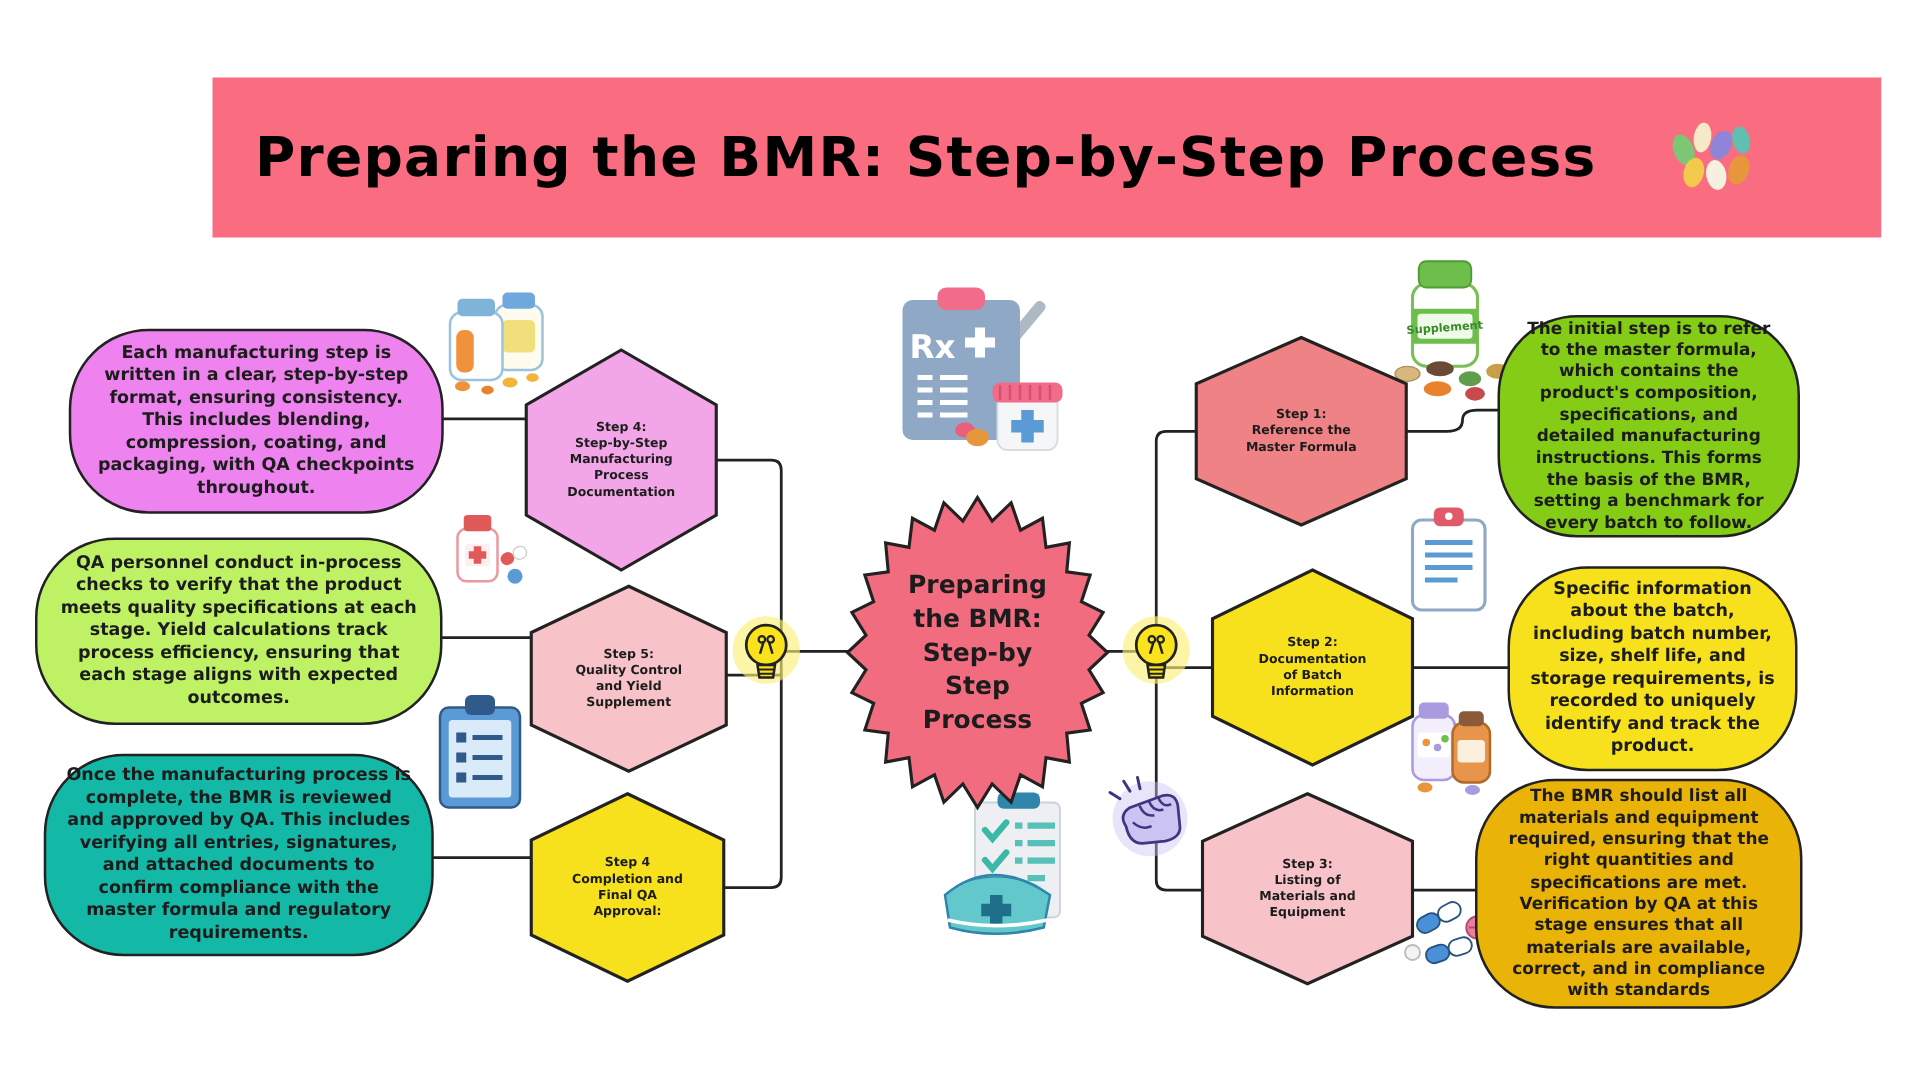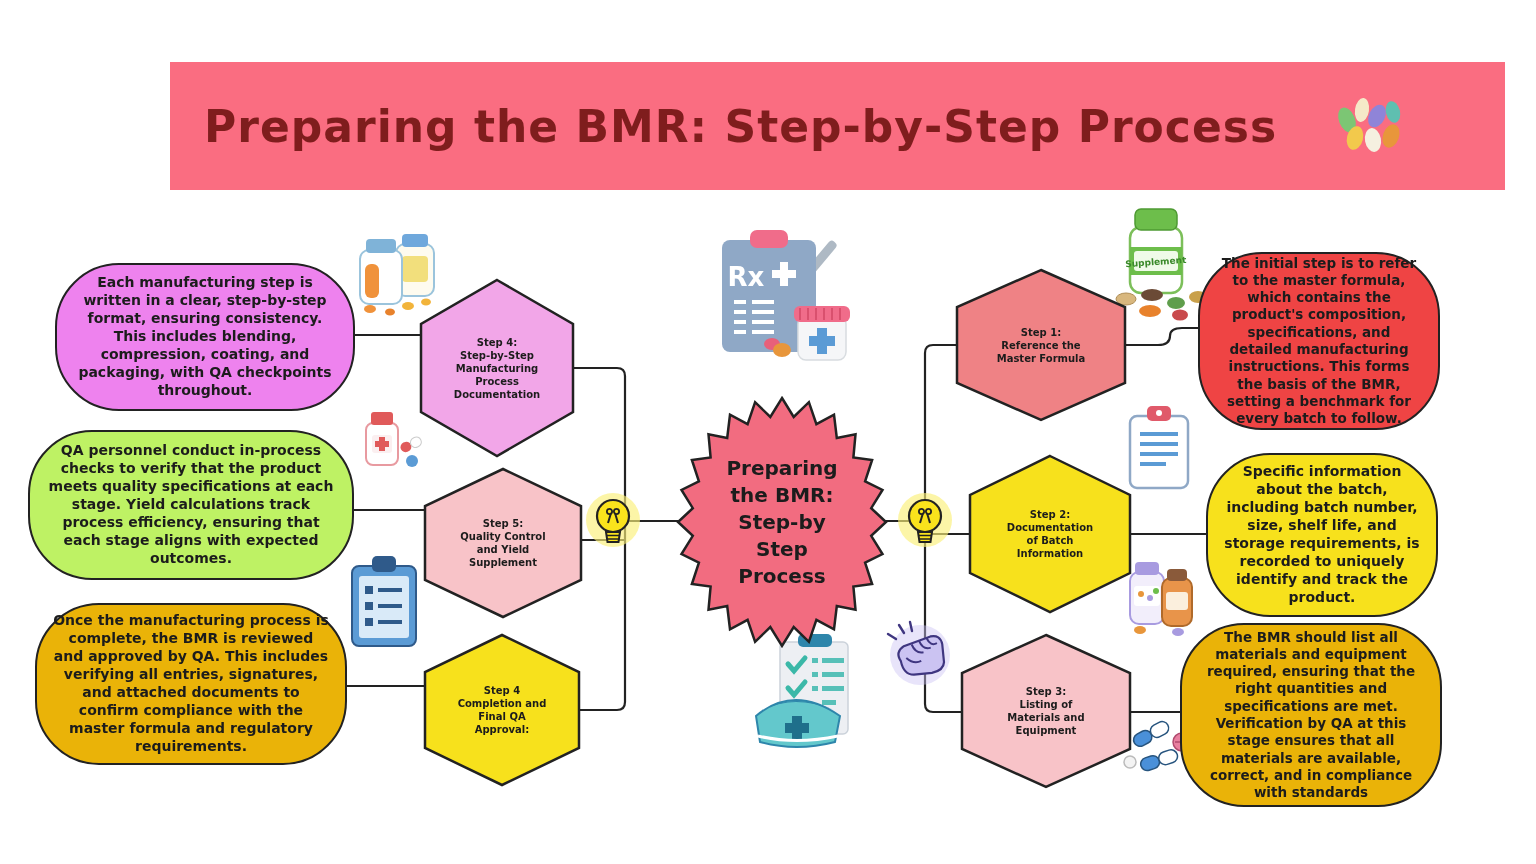--- a/index.html
+++ b/index.html
@@ -1,20 +1,20 @@
 <!DOCTYPE html>
 <html><head>
 <meta charset="utf-8">
 <style>
   html,body{margin:0;padding:0;background:#ffffff;}
   #canvas{position:relative;width:1536px;height:864px;background:#ffffff;overflow:hidden;
           font-family:"DejaVu Sans","Liberation Sans",sans-serif;color:#1c1c1c;}
   #shapes{position:absolute;left:0;top:0;width:1536px;height:864px;}
   .hdr{position:absolute;left:170px;top:62px;width:1335px;height:128px;display:flex;align-items:center;}
-  .hdr-title{margin-left:34px;font-size:44px;font-weight:bold;color:#7f1d1d;letter-spacing:1px;}
+  .hdr-title{margin-left:34px;font-size:44px;font-weight:bold;color:#000000;letter-spacing:1px;}
   .hdr-icon{position:absolute;right:92px;top:30px;}
   .box{position:absolute;border:2.5px solid #222222;border-radius:64px;display:flex;align-items:center;
        justify-content:center;text-align:center;font-weight:bold;font-size:14px;line-height:1.28;
        padding:10px 16px;box-sizing:border-box;}
   .bL1{left:55px;top:263px;width:300px;height:148px;}
   .bL2{left:28px;top:430px;width:326px;height:150px;}
   .bL3{left:35px;top:603px;width:312px;height:162px;}
   .bR1{left:1198px;top:252px;width:242px;height:178px;font-size:13.5px;}
   .bR2{left:1206px;top:453px;width:232px;height:164px;}
   .bR3{left:1180px;top:623px;width:262px;height:184px;font-size:13.5px;}
@@ -230,22 +230,22 @@
       <ellipse cx="48" cy="24" rx="8" ry="12" transform="rotate(26 48 24)" fill="#8F84D8"></ellipse>
       <ellipse cx="64" cy="20" rx="7" ry="11" transform="rotate(-14 64 20)" fill="#5FBFB0"></ellipse>
       <ellipse cx="26" cy="46" rx="8" ry="12" transform="rotate(14 26 46)" fill="#F2C94C"></ellipse>
       <ellipse cx="44" cy="48" rx="8" ry="12" transform="rotate(-10 44 48)" fill="#F5F0E0"></ellipse>
       <ellipse cx="62" cy="44" rx="8" ry="12" transform="rotate(20 62 44)" fill="#E8963B"></ellipse>
     </svg>
   </header>
 
   <div class="box bL1" style="background-color: rgb(238, 130, 238);">Each manufacturing step is written in a clear, step-by-step format, ensuring consistency. This includes blending, compression, coating, and packaging, with QA checkpoints throughout.</div>
   <div class="box bL2" style="background-color: #bef264;">QA personnel conduct in-process checks to verify that the product meets quality specifications at each stage. Yield calculations track process efficiency, ensuring that each stage aligns with expected outcomes.</div>
-  <div class="box bL3" style="background-color: #eab308;">Once the manufacturing process is complete, the BMR is reviewed and approved by QA. This includes verifying all entries, signatures, and attached documents to confirm compliance with the master formula and regulatory requirements.</div>
-  <div class="box bR1" style="background-color: #ef4444;">The initial step is to refer to the master formula, which contains the product's composition, specifications, and detailed manufacturing instructions. This forms the basis of the BMR, setting a benchmark for every batch to follow.</div>
+  <div class="box bL3" style="background-color: #14b8a6;">Once the manufacturing process is complete, the BMR is reviewed and approved by QA. This includes verifying all entries, signatures, and attached documents to confirm compliance with the master formula and regulatory requirements.</div>
+  <div class="box bR1" style="background-color: #84cc16;">The initial step is to refer to the master formula, which contains the product's composition, specifications, and detailed manufacturing instructions. This forms the basis of the BMR, setting a benchmark for every batch to follow.</div>
   <div class="box bR2" style="background-color: rgb(247, 225, 28);">Specific information about the batch, including batch number, size, shelf life, and storage requirements, is recorded to uniquely identify and track the product.</div>
   <div class="box bR3" style="background-color: #eab308;">The BMR should list all materials and equipment required, ensuring that the right quantities and specifications are met. Verification by QA at this stage ensures that all materials are available, correct, and in compliance with standards</div>
 
   <div class="hex-label" style="left:497px;top:368px;width:160px;">Step 4:
 Step-by-Step
 Manufacturing
 Process
 Documentation</div>
   <div class="hex-label" style="left:503px;top:543px;width:160px;">Step 5:
 Quality Control

